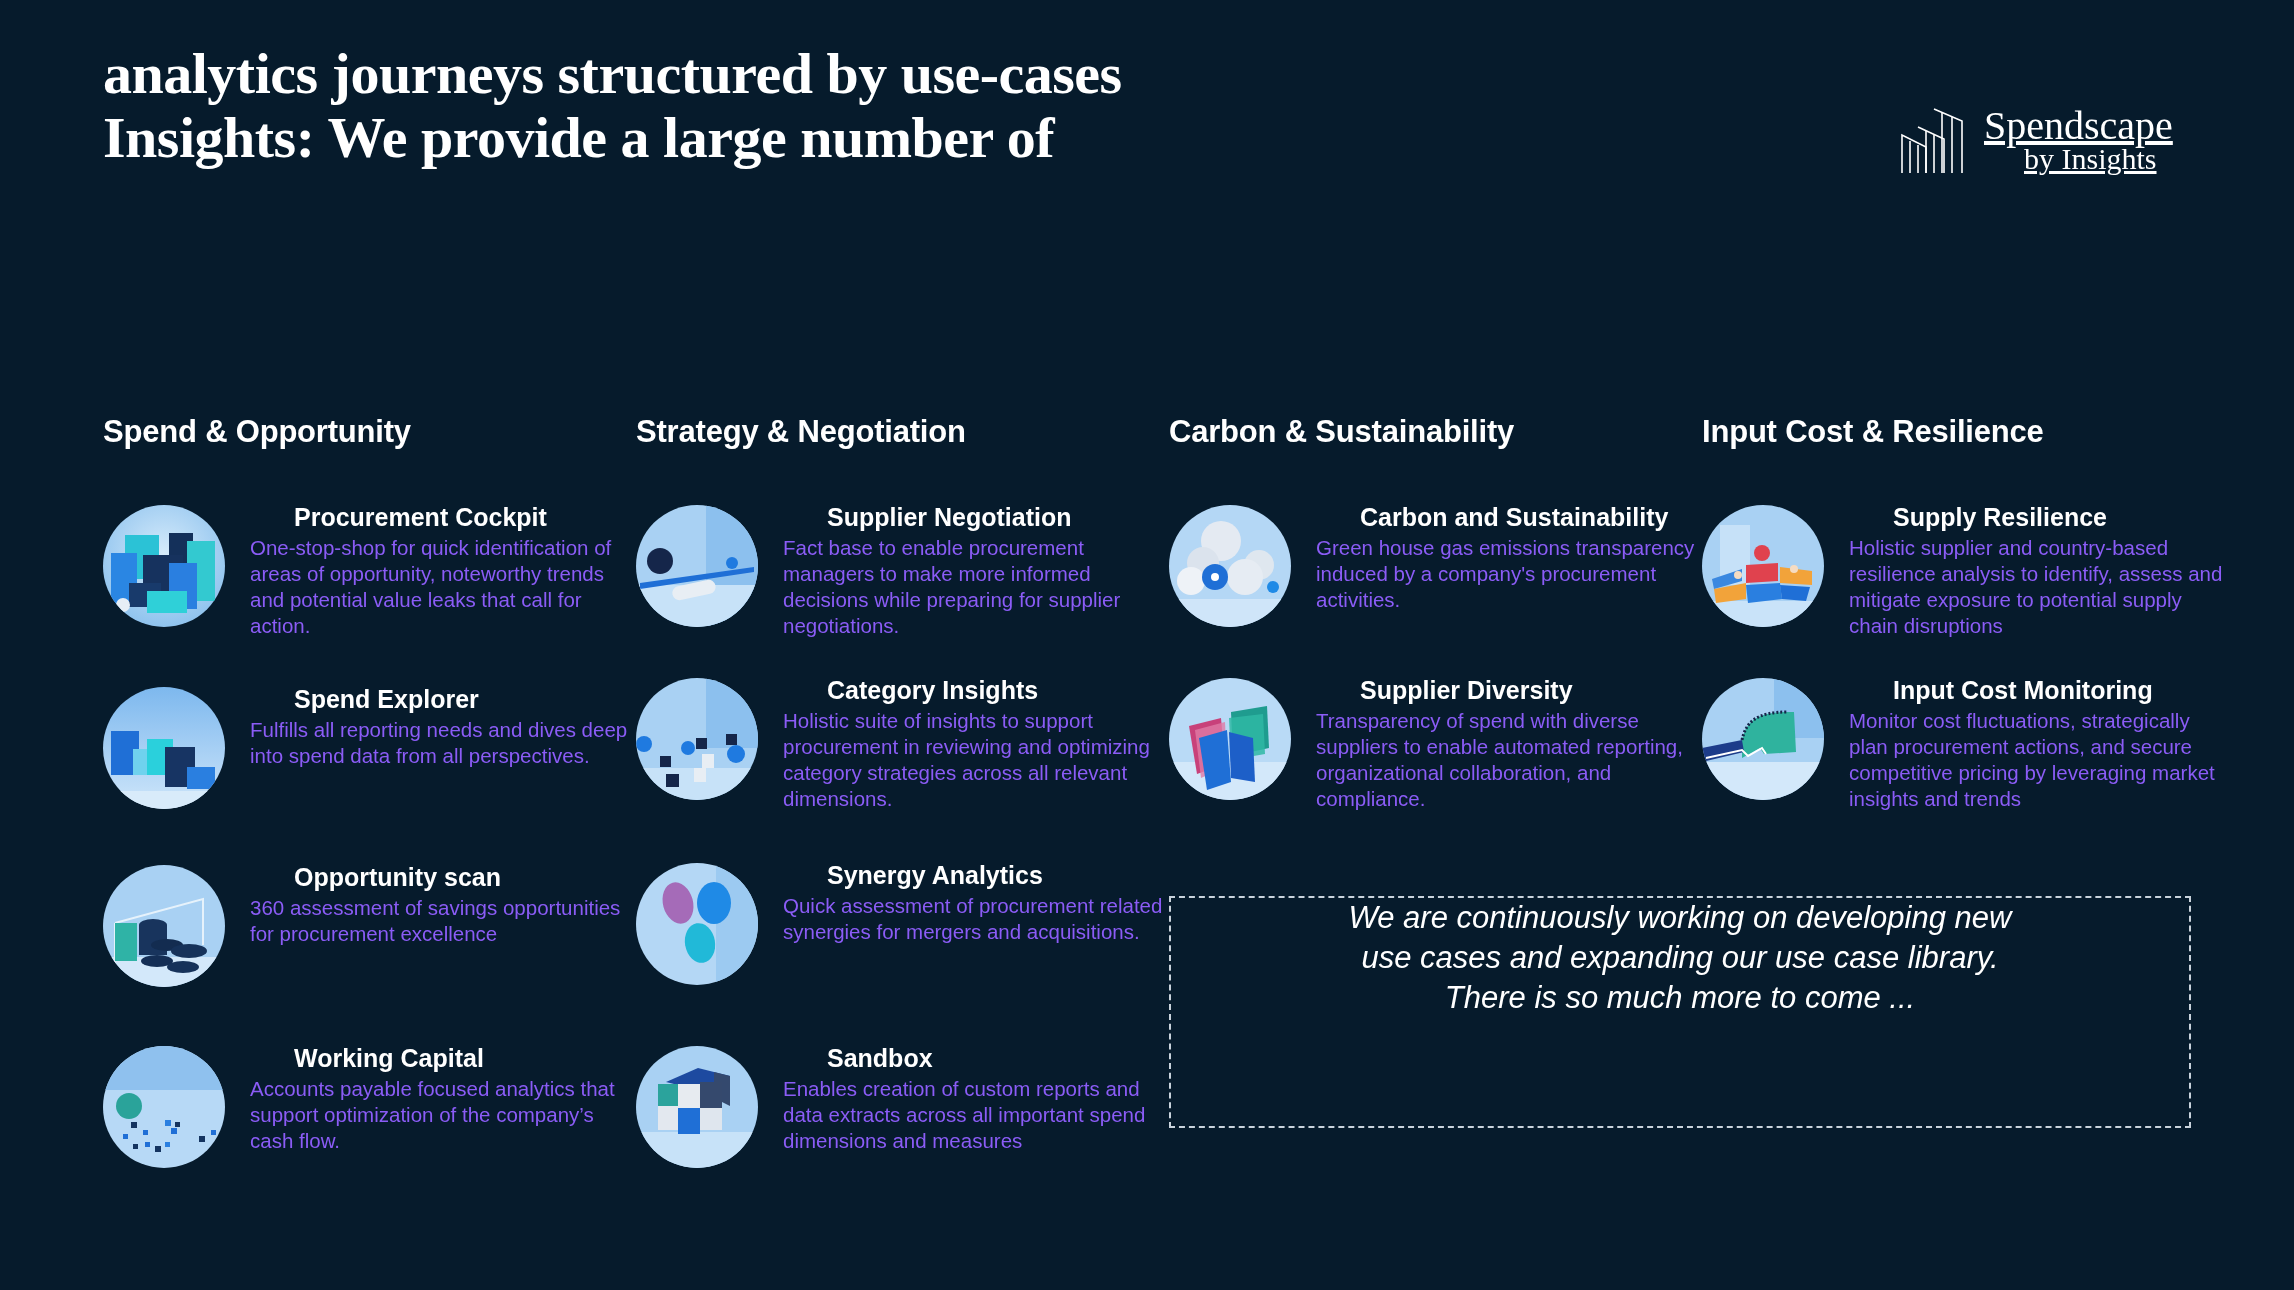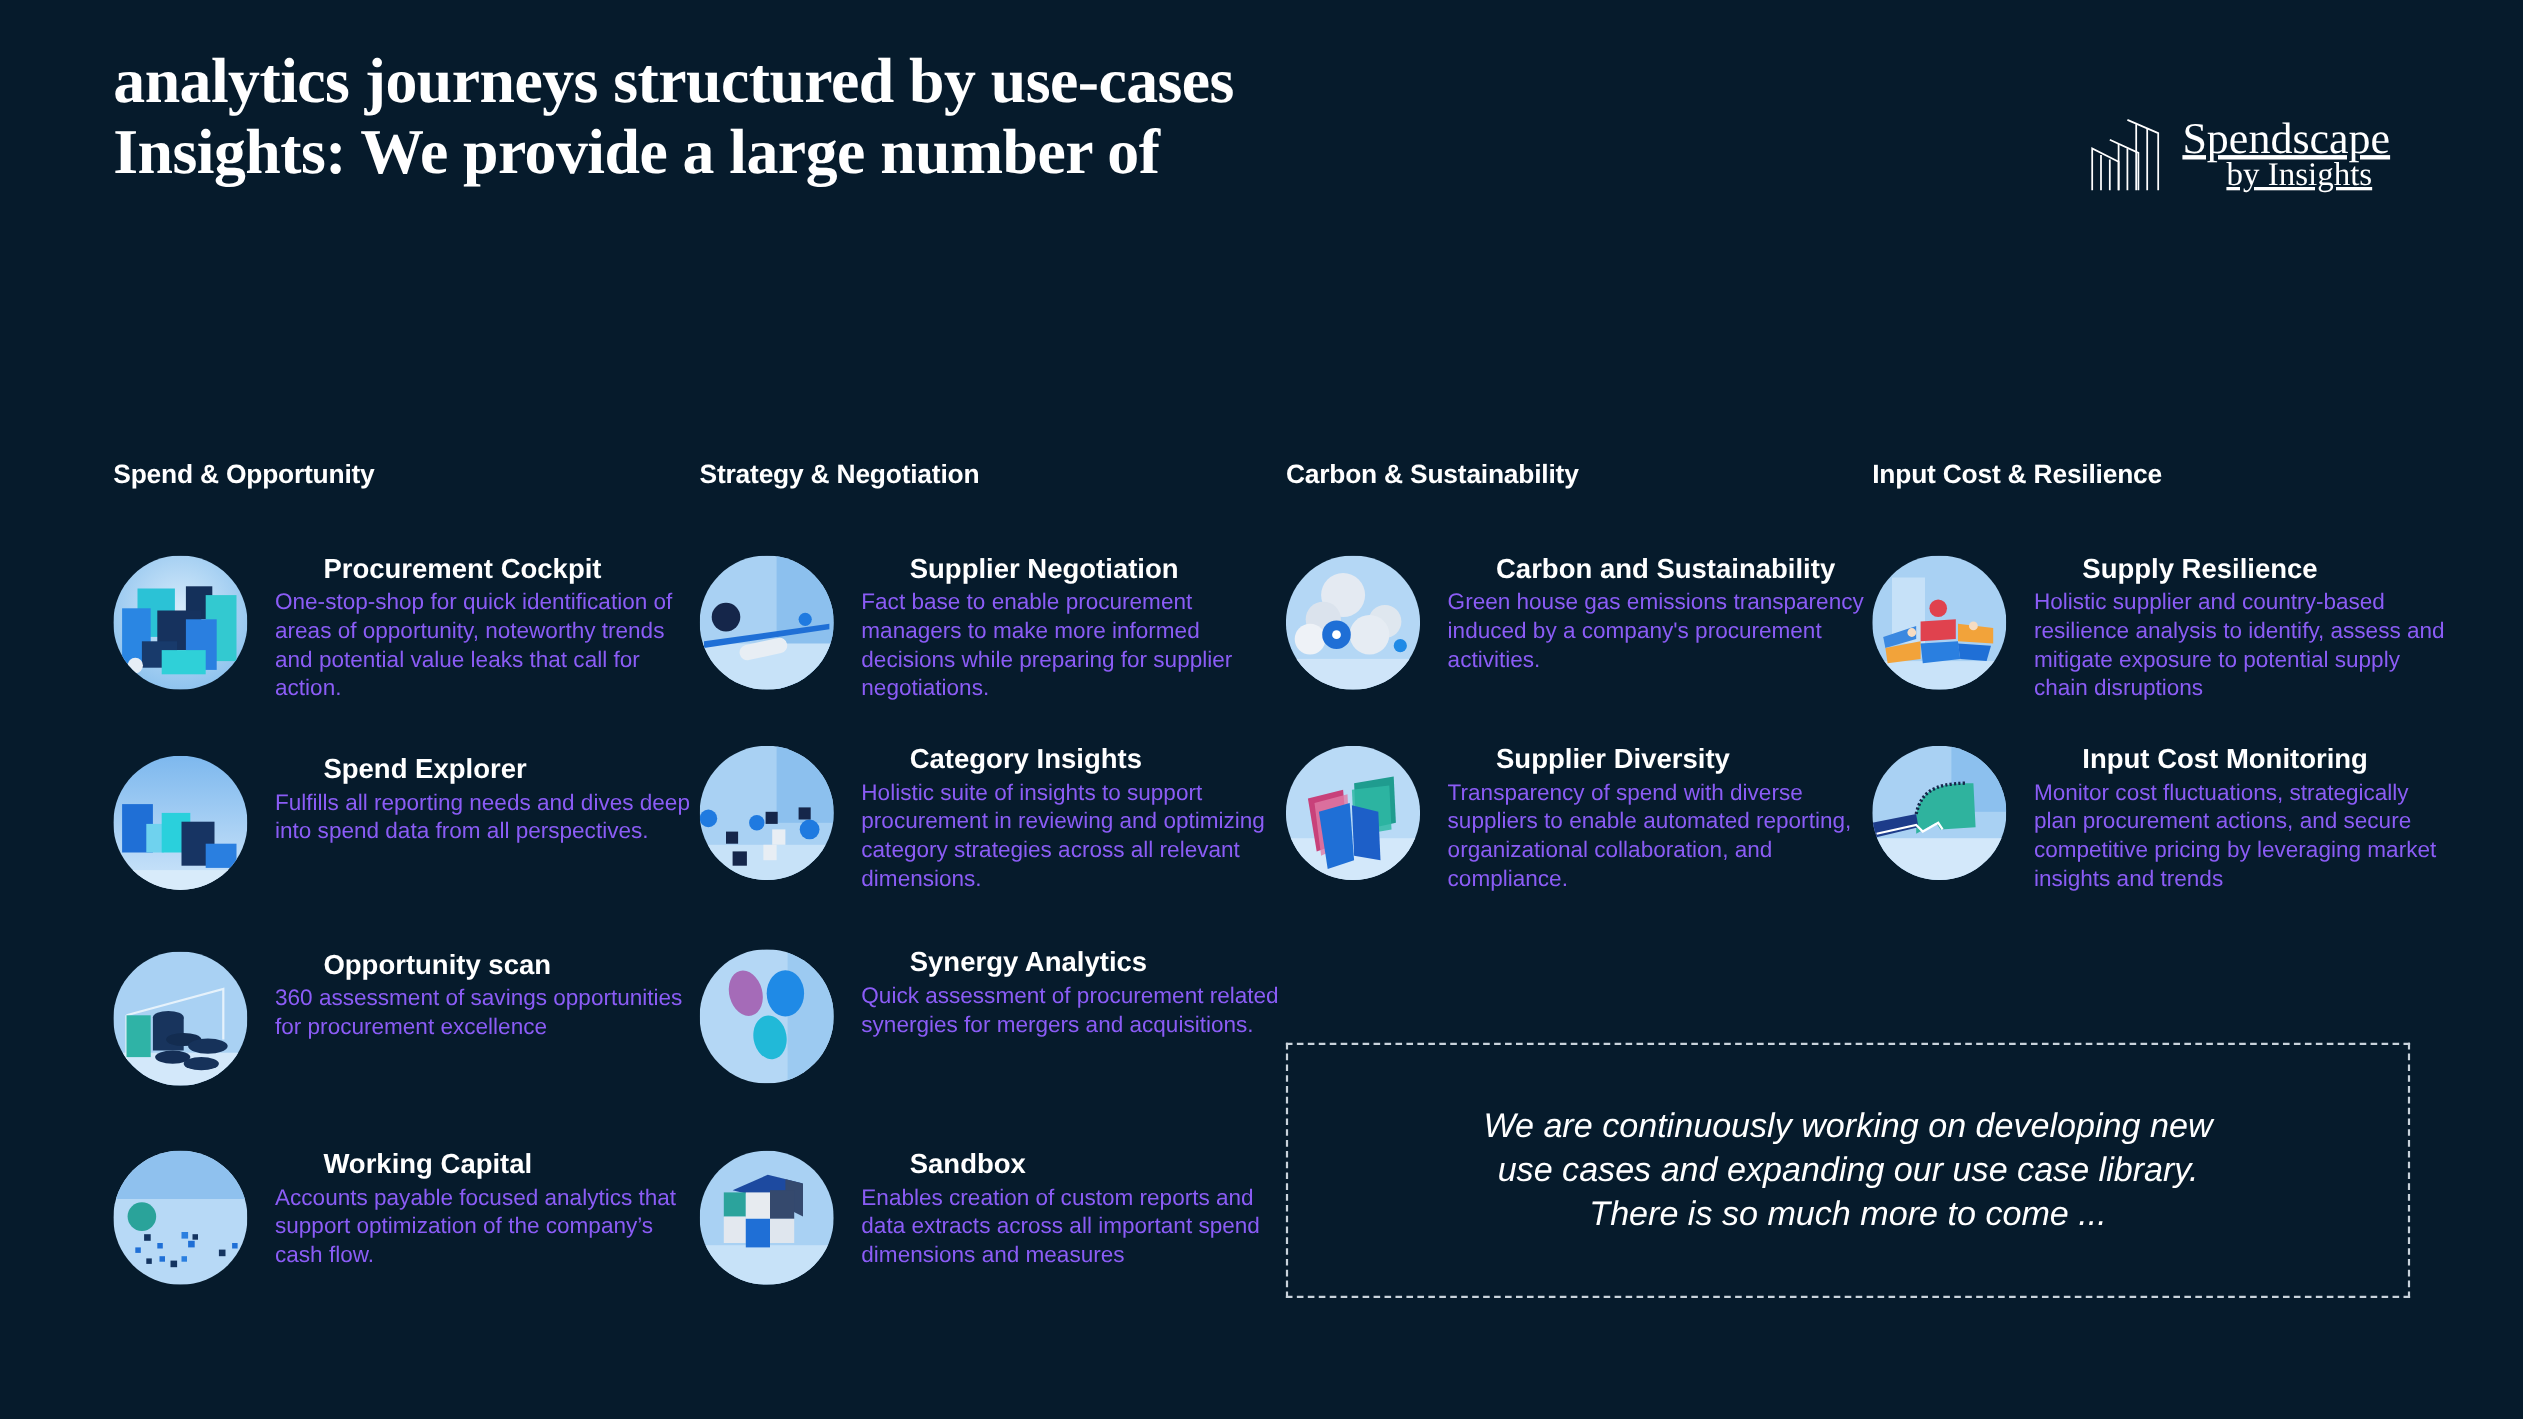--- a/index.html
+++ b/index.html
@@ -35,21 +35,21 @@
   .col {
     position: absolute;
     top: 408px;
     width: 520px;
   }
   .col-1 { left: 103px; }
   .col-2 { left: 636px; }
   .col-3 { left: 1169px; }
   .col-4 { left: 1702px; }
   .col-header {
-    font-size: 24px;
+    font-size: 31px;
     font-weight: bold;
     line-height: 48px;
     height: 48px;
     white-space: nowrap;
     letter-spacing: -0.2px;
   }
   .item {
     position: absolute;
     left: 0;
     width: 520px;
@@ -76,24 +76,24 @@
     white-space: nowrap;
     margin-left: 44px;
   }
   .item-desc {
     font-size: 20.5px;
     line-height: 26px;
     color: #8b5cf6;
   }
   .note-box {
     position: absolute;
-    left: 1169px; top: 948px;
+    left: 1169px; top: 896px;
     width: 1022px; height: 232px;
     border: 2px dashed #c9d3dc;
-    display: flex; align-items: center; justify-content: center;
+    display: flex; align-items: flex-start; justify-content: center;
   }
   .note-text {
     font-style: italic;
     font-size: 31px;
     line-height: 40px;
     text-align: center;
     color: #ffffff;
     width: 900px;
   }
   .note-line { display: block; }

